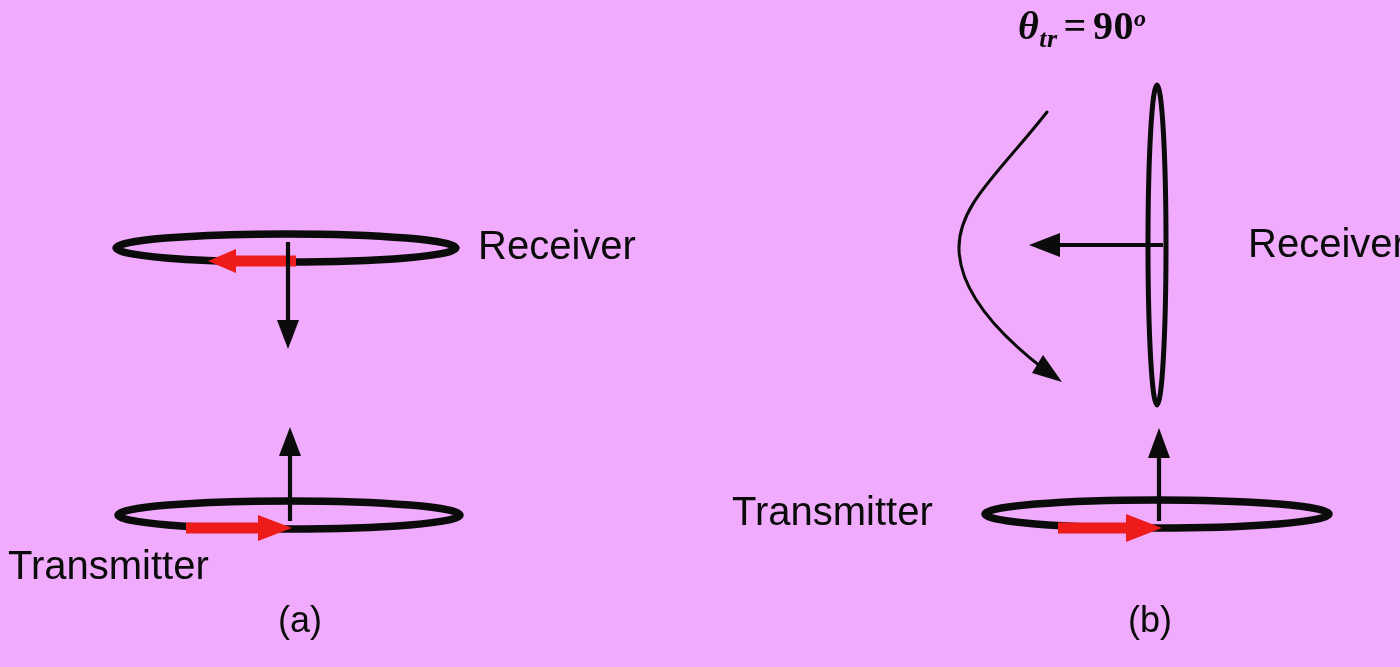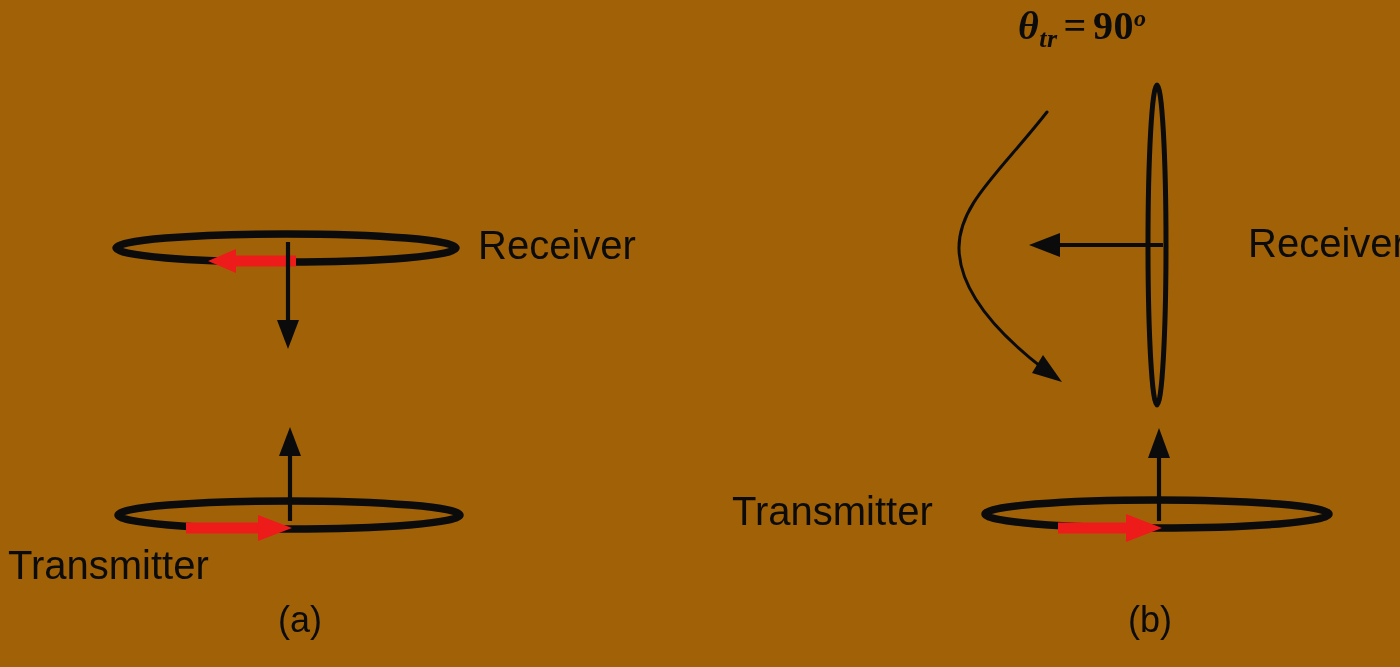--- a/index.html
+++ b/index.html
@@ -10,21 +10,21 @@
   body {
     width: 1400px;
     height: 667px;
     font-family: "Liberation Sans", sans-serif;
     overflow: hidden;
   }
   #figure-root {
     position: relative;
     width: 1400px;
     height: 667px;
-    background: #a16207;
+    background: #f0abfc;
   }
   svg.diagram {
     position: absolute;
     top: 0;
     left: 0;
     width: 1400px;
     height: 667px;
     display: block;
   }
   .coil {

